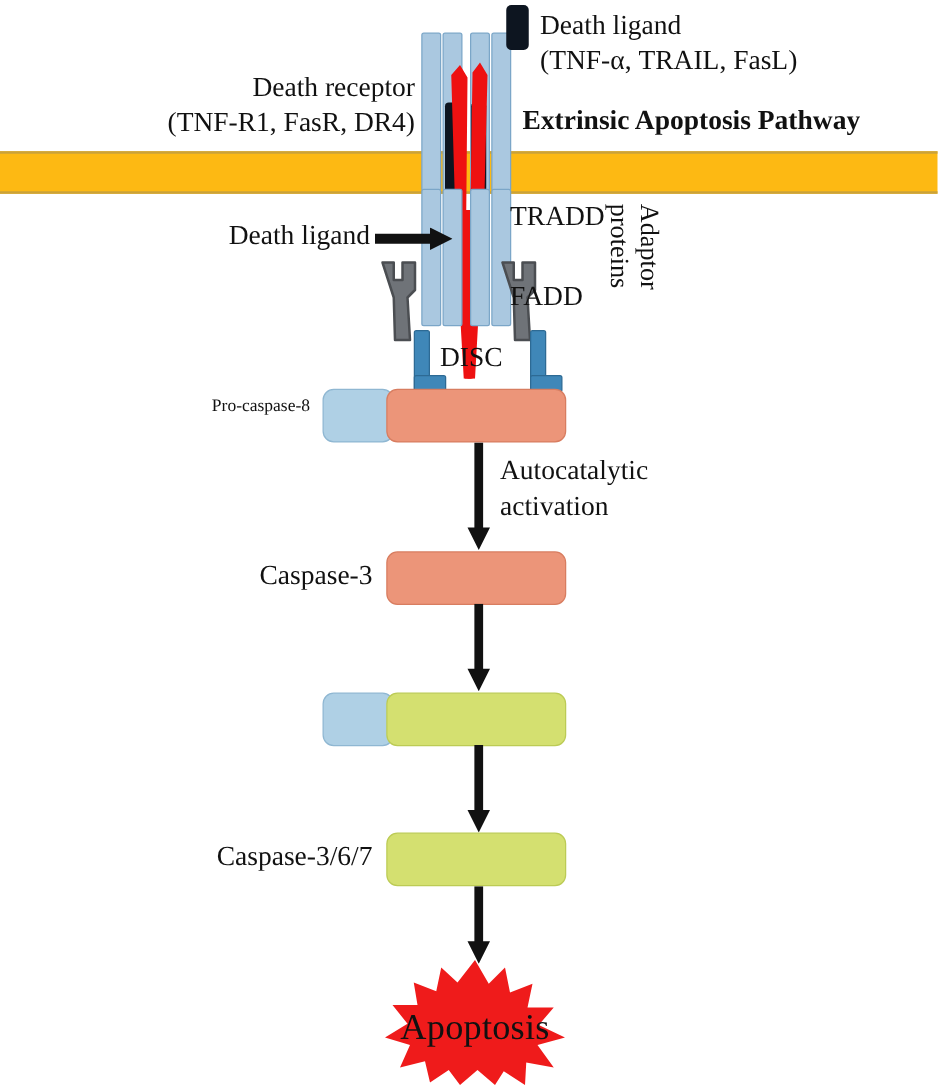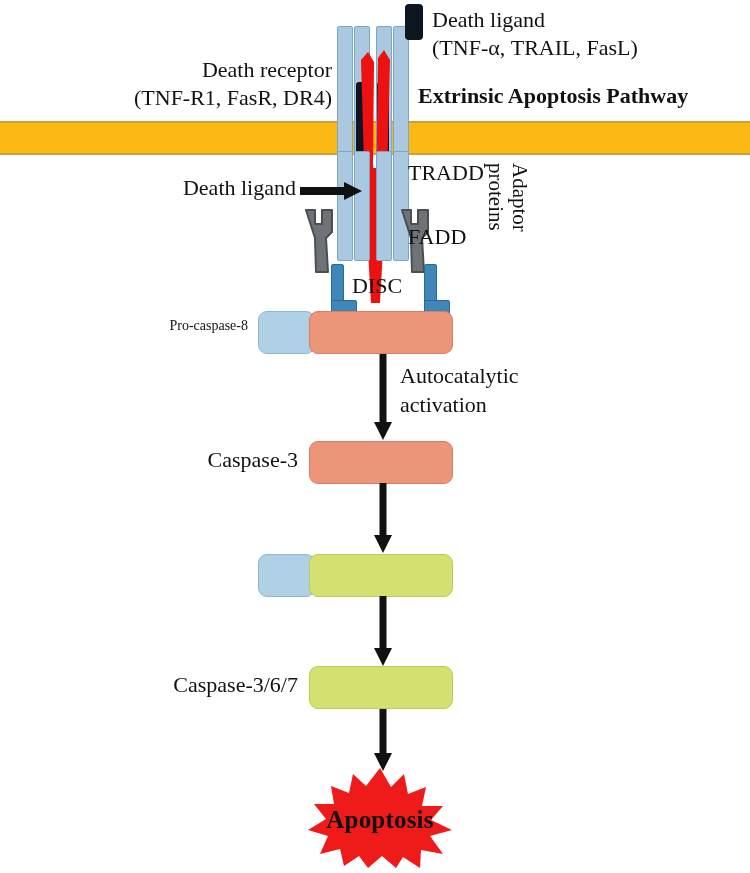--- a/index.html
+++ b/index.html
@@ -32,21 +32,21 @@
   .casbox{position:absolute;height:41px;border-radius:9px;}
   .pro{background:#afd0e5;border:1.5px solid #8fb7d2;}
   .salmon{background:#ec9579;border:1.5px solid #d87d60;}
   .green{background:#d4e070;border:1.5px solid #bccb55;}
 
   
   .arrow{position:absolute;}
 
   #burst{position:absolute;left:300px;top:768px;width:160px;height:100px;}
   #apoptosis-text{position:absolute;left:300px;top:806px;width:160px;text-align:center;
-    font-size:25px;font-weight:bold;color:#111;letter-spacing:.2px;}
+    font-size:29px;font-weight:normal;color:#111;letter-spacing:.2px;}
 
   .rot90{transform:rotate(90deg);transform-origin:left top;}
 </style>
 </head>
 <body>
 
 <div class="stage">
 
   <div id="membrane"></div>
   <div id="membrane-label"></div>

